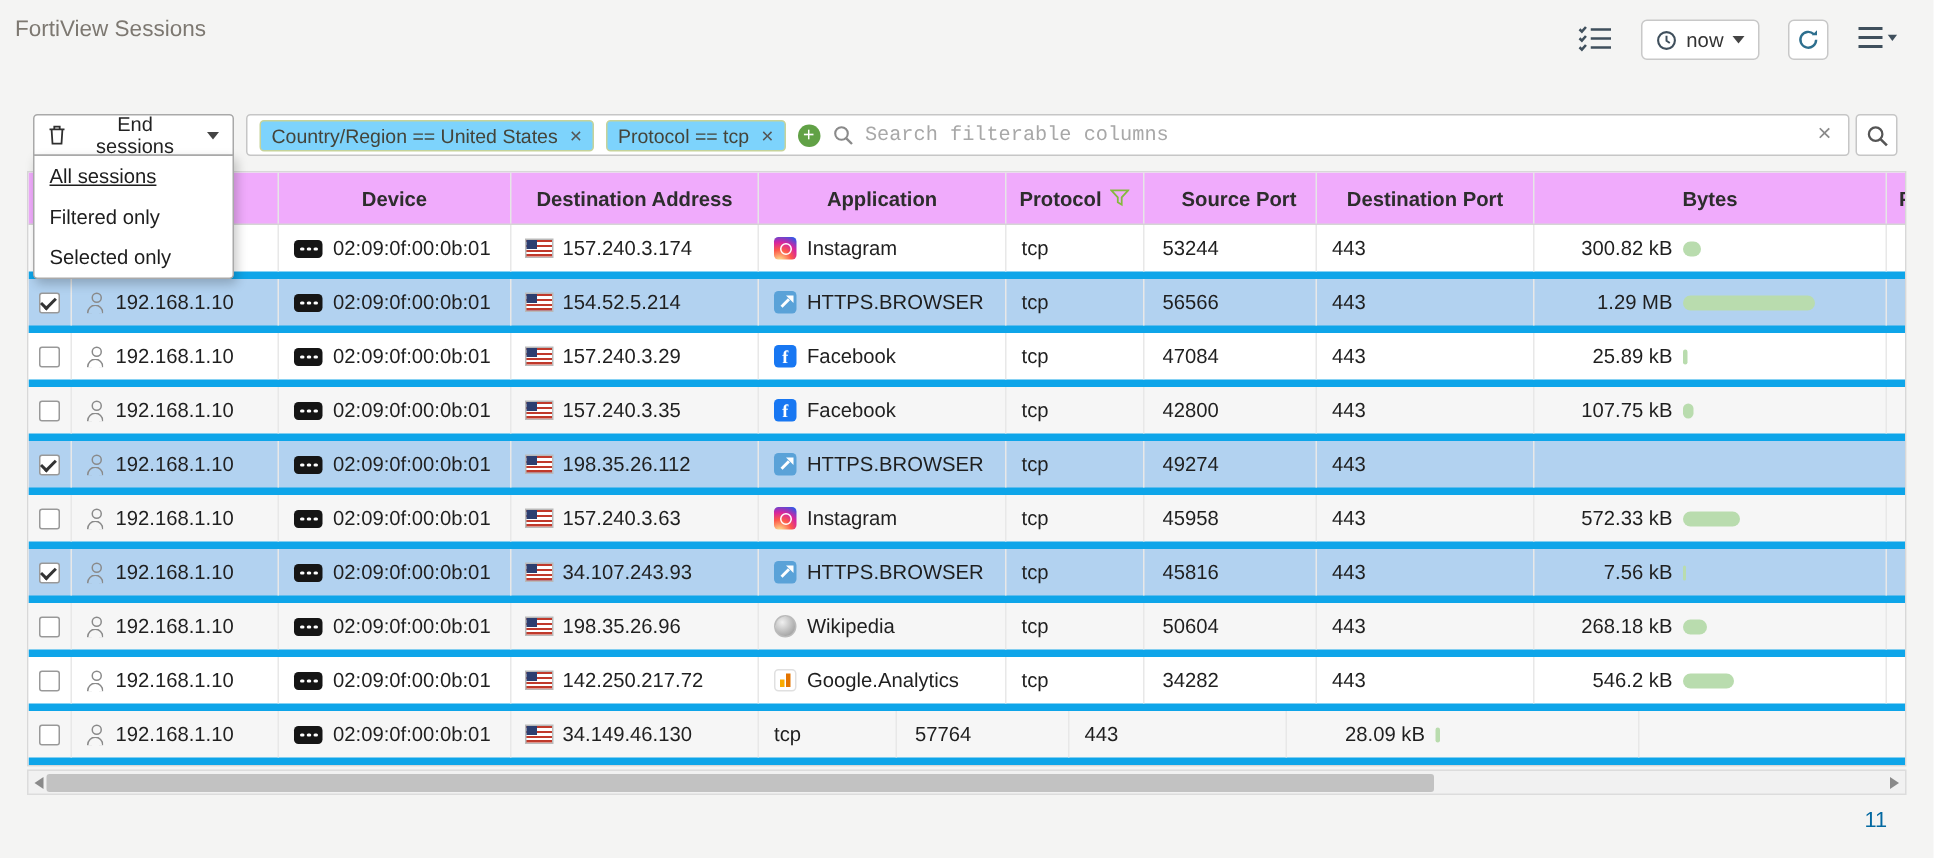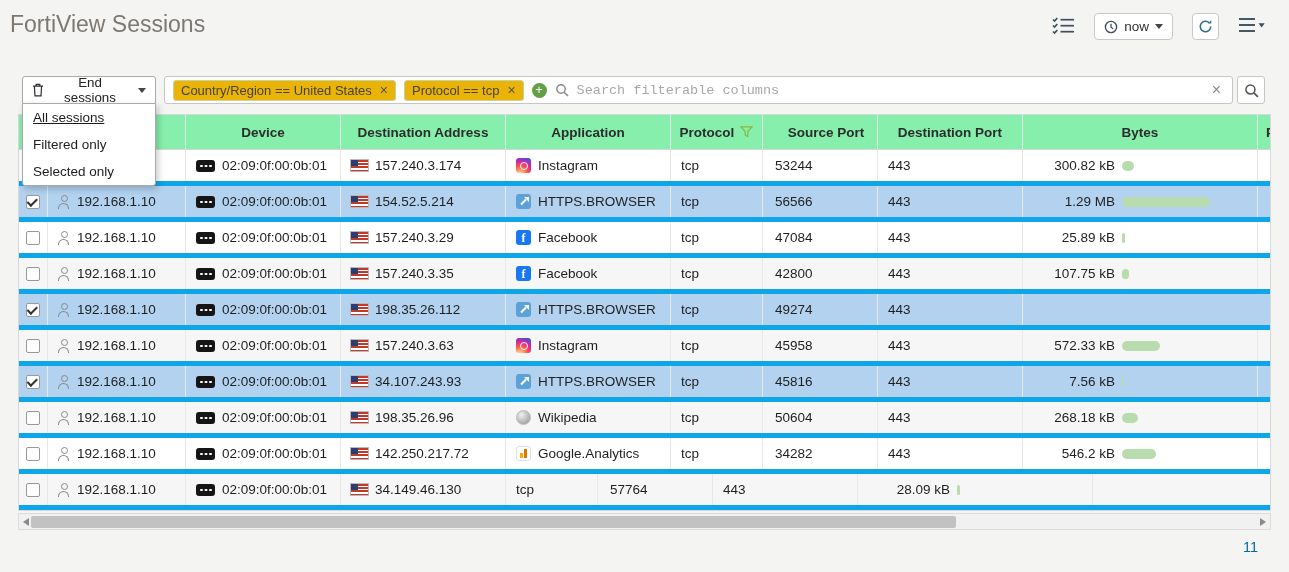--- a/index.html
+++ b/index.html
@@ -6,21 +6,21 @@
   html, body { width: 1289px; height: 572px; overflow: hidden; }
   body {
     background: #f4f4f3;
     font-family: "Liberation Sans", sans-serif;
     font-size: 13.5px;
     color: #1f1f1f;
     position: relative;
   }
 
   
-  .page-title { position: absolute; left: 10px; top: 11px; font-size: 23px; color: #7d7871; }
+  .page-title { position: absolute; left: 10px; top: 11px; font-size: 15px; color: #7d7871; }
   .top-controls { position: absolute; top: 13px; right: 24px; display: flex; align-items: center; gap: 19px; }
   .icon-btn { display: inline-flex; align-items: center; cursor: pointer; background: none; border: none; }
   .now-btn, .refresh-btn {
     background: #fff; border: 1px solid #c8c8c8; border-radius: 4px; height: 27px;
     display: inline-flex; align-items: center; gap: 6px; padding: 0 9px; color: #333; font-size: 13.5px; cursor: pointer;
   }
   .refresh-btn { width: 27px; justify-content: center; padding: 0; }
   .caret-down { width: 0; height: 0; border-left: 4px solid transparent; border-right: 4px solid transparent; border-top: 5px solid #444; display: inline-block; }
 
   
@@ -36,40 +36,40 @@
     border: 1px solid #a9a9a9; border-radius: 0 0 3px 3px; box-shadow: 2px 3px 7px rgba(0,0,0,.22); z-index: 31;
   }
   .menu-item { padding: 6px 10px; color: #1d1d1d; cursor: pointer; }
   .menu-item.first { text-decoration: underline; }
 
   .filter-bar {
     position: absolute; left: 142px; right: 32px; top: 0; height: 28px; background: #fff;
     border: 1px solid #c6c6c6; border-radius: 3px; display: flex; align-items: center; padding: 0 8px; gap: 8px;
   }
   .pill {
-    background: #eab308; border: 1px solid #c6d39a; border-radius: 3px; height: 21px;
+    background: #7dd3fc; border: 1px solid #c6d39a; border-radius: 3px; height: 21px;
     display: inline-flex; align-items: center; gap: 8px; padding: 0 7px; font-size: 13px; color: #44443a; cursor: pointer; flex: none;
   }
   .pill-x::before { content: "×"; color: #555; font-size: 14px; }
   .add-filter-icon { width: 15px; height: 15px; border-radius: 50%; background: #61a146; color: #fff; flex: none;
     display: inline-flex; align-items: center; justify-content: center; font-size: 13px; cursor: pointer; }
   .add-filter-icon::before { content: "+"; line-height: 1; margin-top: -1px; }
   .search-input { border: none; outline: none; flex: 1; font-family: Liberation Mono, monospace; font-size: 13.5px; color: #444; background: transparent; }
   .search-input::placeholder { color: #a8a8a8; }
   .clear-x { cursor: pointer; padding: 0 3px; }
   .clear-x::before { content: "×"; color: #8a8a8a; font-size: 16px; }
   .search-btn {
     position: absolute; right: 0; top: 0; width: 28px; height: 28px; background: #fff;
     border: 1px solid #c6c6c6; border-radius: 3px; display: flex; align-items: center; justify-content: center; cursor: pointer;
   }
 
   
   .table { position: absolute; left: 18px; top: 114px; width: 1253px; background: #fff; border: 1px solid #d8d8d8; overflow: hidden; z-index: 5; }
   .table-inner { width: 1269px; }
-  .thead { display: flex; height: 35px; border-bottom: 1px solid #d5d5d5; background: #86efac; font-weight: bold; color: #2d2d2d; }
+  .thead { display: flex; height: 35px; border-bottom: 1px solid #d5d5d5; background: #f0abfc; font-weight: bold; color: #2d2d2d; }
   .th { display: flex; align-items: center; justify-content: center; gap: 6px; border-right: 1px solid #e6e6e6; height: 100%; overflow: hidden; white-space: nowrap; cursor: pointer; }
   .tr { display: flex; height: 36px; border-bottom: 5px solid #0ea5e9; background: #fff; cursor: pointer; }
   .tbody .tr:nth-child(even) { background: #f6f6f6; }
   .tbody .tr.selected { background: #b2d2f0; }
   .td { display: flex; align-items: center; gap: 7px; padding: 0 10px; border-right: 1px solid #e8e8e8; height: 100%; overflow: hidden; white-space: nowrap; }
 
   .col-check  { width: 29px;  justify-content: center; padding: 0; }
   .col-source { width: 138px; }
   .col-device { width: 155px; }
   .col-dest   { width: 165px; }

